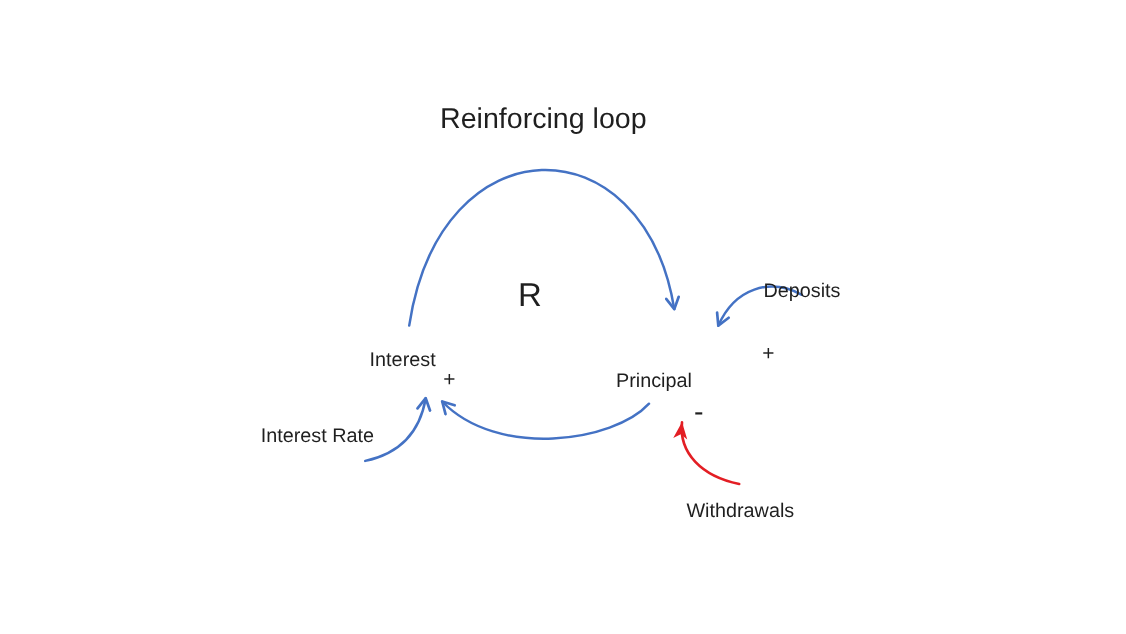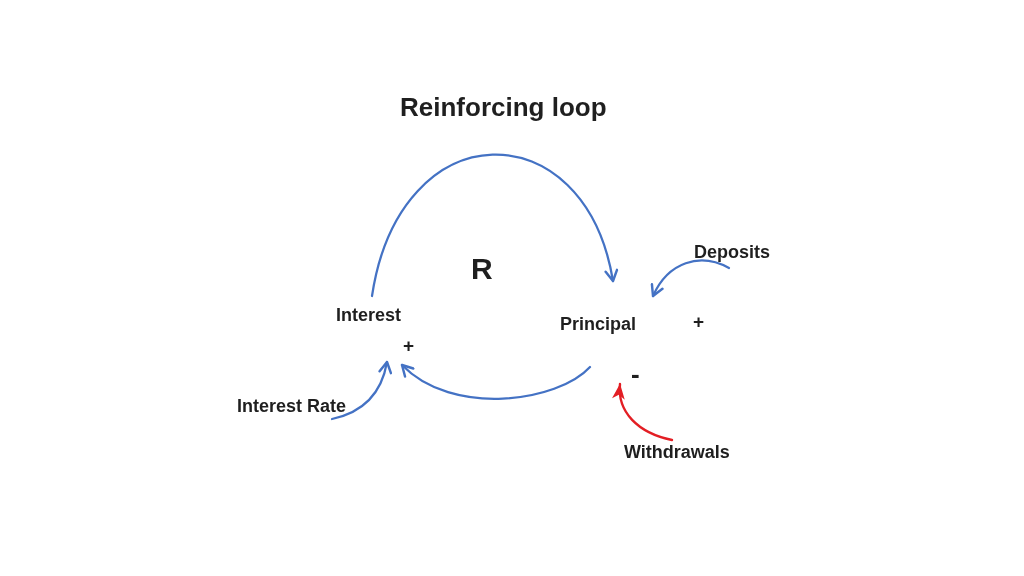--- a/index.html
+++ b/index.html
@@ -10,42 +10,41 @@
     overflow: hidden;
     background: var(--background, #ffffff);
   }
   .slide {
     position: relative;
     width: 1024px;
     height: 576px;
     font-family: "Liberation Sans", sans-serif;
     color: var(--text, #1f1f1f);
     background: var(--background, #ffffff);
-    font-weight: bold;
   }
   .arrows-layer {
     position: absolute;
     left: 0;
     top: 0;
     width: 1024px;
     height: 576px;
   }
   .label {
     position: absolute;
     white-space: nowrap;
     line-height: 1.15;
     color: var(--text, #1f1f1f);
   }
   .title-label      { left: 400px; top:  93px; font-size: 26px; }
   .loop-r-label     { left: 471px; top: 252px; font-size: 30px; }
-  .node-label       { font-size: 18px; }
+  .node-label       { font-size: 18px; margin-top: 12px; }
   .interest-label   { left: 336px; top: 305px; }
-  .principal-label  { left: 560px; top: 314px; text-align: right; }
+  .principal-label  { left: 560px; top: 324px; text-align: right; }
   .deposits-label   { left: 694px; top: 242px; }
-  .interest-rate-label { left: 237px; top: 396px; }
+  .interest-rate-label { left: 237px; top: 374px; }
   .withdrawals-label   { left: 624px; top: 442px; }
   .sign-label       { font-size: 19px; }
   .plus-interest    { left: 403px; top: 335px; }
   .plus-principal   { left: 693px; top: 311px; }
   .minus-principal  { left: 631px; top: 360px; font-size: 26px; }
 
   .loop-arrow {
     fill: none;
     stroke: var(--loop-arrow, #4472c4);
     stroke-width: 2.25;

